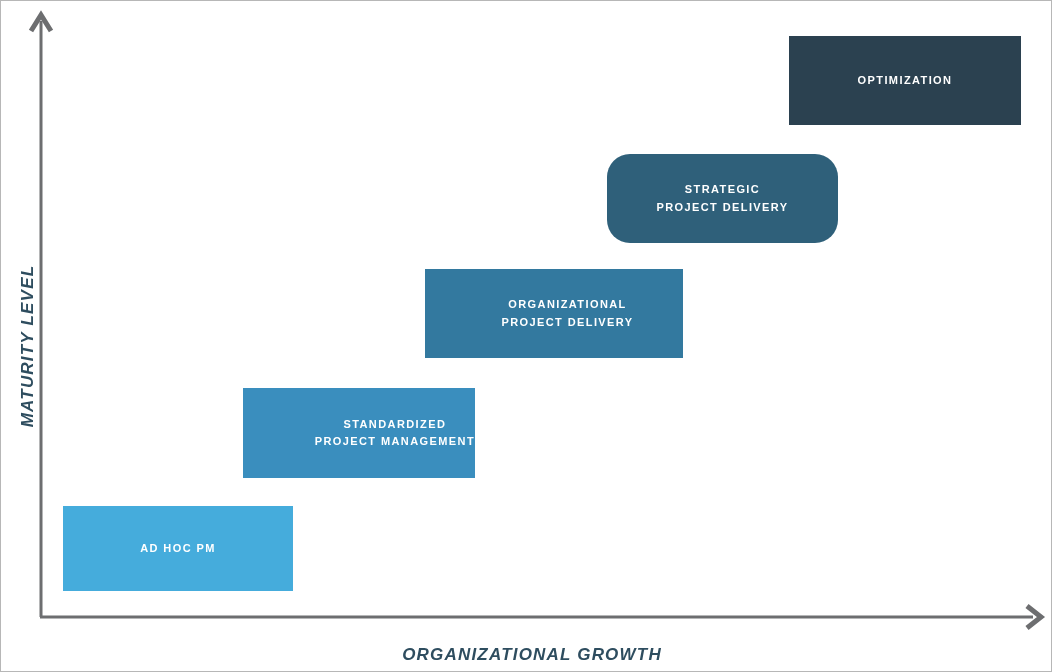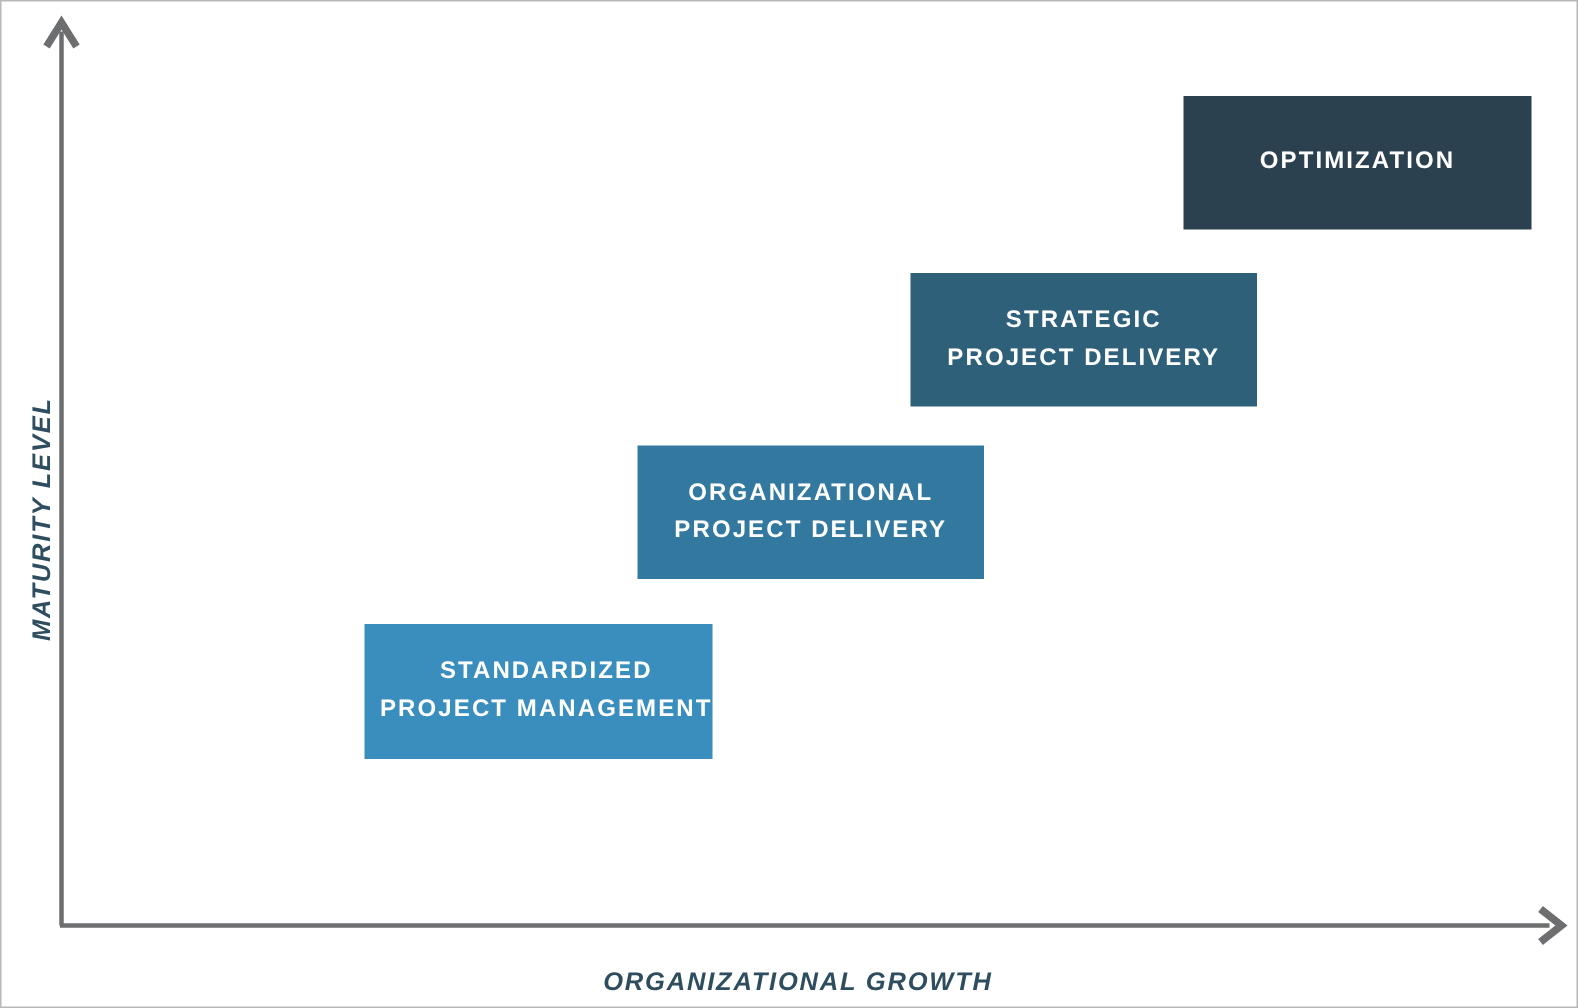--- a/index.html
+++ b/index.html
@@ -23,32 +23,31 @@
     top: 0;
     width: 1052px;
     height: 672px;
   }
   .stage {
     position: absolute;
     display: flex;
     align-items: center;
     justify-content: center;
     color: #ffffff;
-    font-size: 16px;
+    font-size: 11px;
     font-weight: bold;
     letter-spacing: 1.4px;
     line-height: 1.55;
     text-align: center;
     white-space: pre-line;
-    margin-top: 28px;
   }
   .stage.s1 { left: 62px;  top: 505px; width: 230px; height: 85px; }
   .stage.s2 { left: 242px; top: 387px; width: 232px; height: 90px; justify-content: flex-end; }
-  .stage.s3 { left: 424px; top: 268px; width: 231px; height: 89px; }
-  .stage.s4 { left: 606px; top: 153px; width: 231px; height: 89px; }
+  .stage.s3 { left: 424px; top: 268px; width: 231px; height: 89px; padding-left: 27px; }
+  .stage.s4 { left: 606px; top: 153px; width: 231px; height: 89px; border-radius: 23px; }
   .stage.s5 { left: 788px; top: 35px;  width: 232px; height: 89px; }
   .axis-label {
     position: absolute;
     font-size: 17px;
     font-weight: bold;
     font-style: italic;
     letter-spacing: 1.2px;
     white-space: nowrap;
   }
   .y-axis-label {
@@ -71,20 +70,23 @@
     <g>
       <line x1="40" y1="616" x2="40" y2="20" stroke="#6d6e70" stroke-width="3"></line>
       <polyline points="30,30 40,14 50,30" fill="none" stroke="#6d6e70" stroke-width="5"></polyline>
     </g>
     <g>
       <line x1="39" y1="616" x2="1032" y2="616" stroke="#6d6e70" stroke-width="3"></line>
       <polyline points="1026,605 1040,616 1026,627" fill="none" stroke="#6d6e70" stroke-width="5"></polyline>
     </g>
   </svg>
 
+  <div class="stage s1" style="background-color: rgb(69, 172, 220);">
+    <span>AD HOC PM</span>
+  </div>
 
   <div class="stage s2" style="background-color: rgb(58, 142, 190);">
     <span>STANDARDIZED
 PROJECT MANAGEMENT</span>
   </div>
 
   <div class="stage s3" style="background-color: rgb(51, 121, 159);">
     <span>ORGANIZATIONAL
 PROJECT DELIVERY</span>
   </div>

